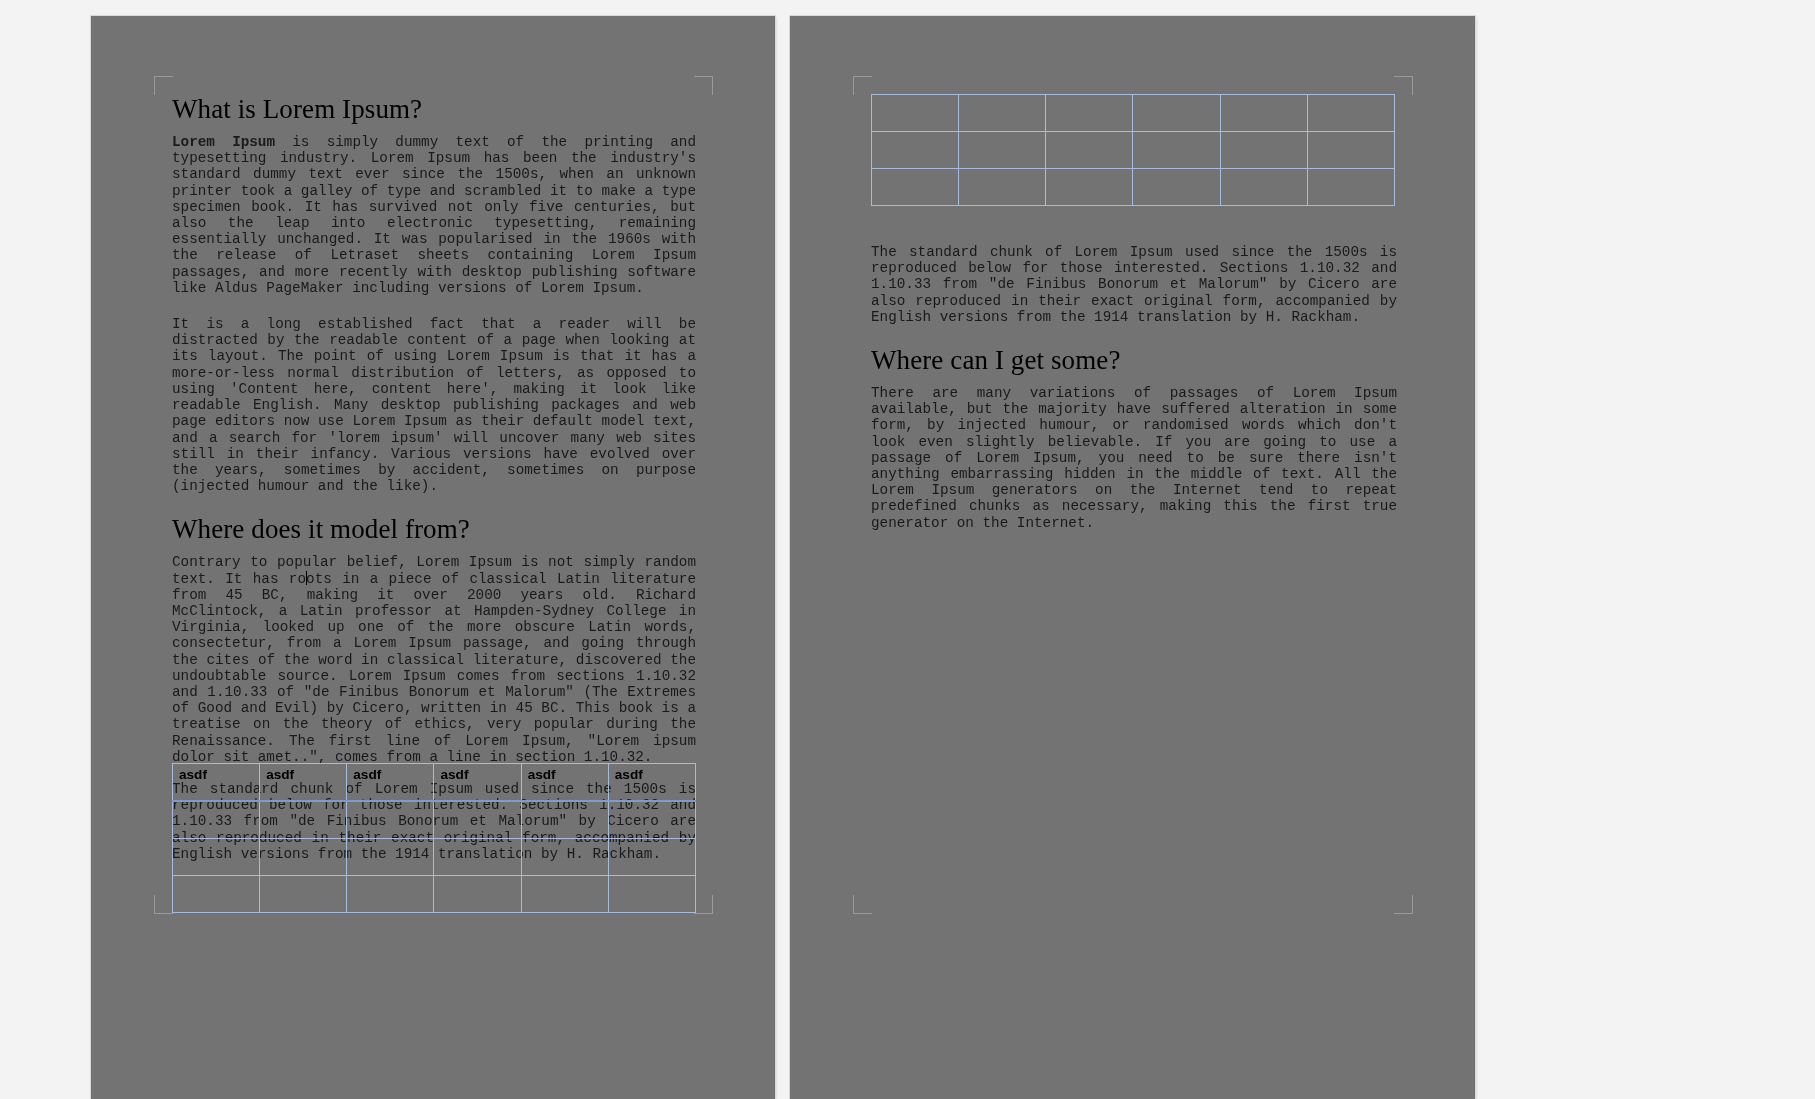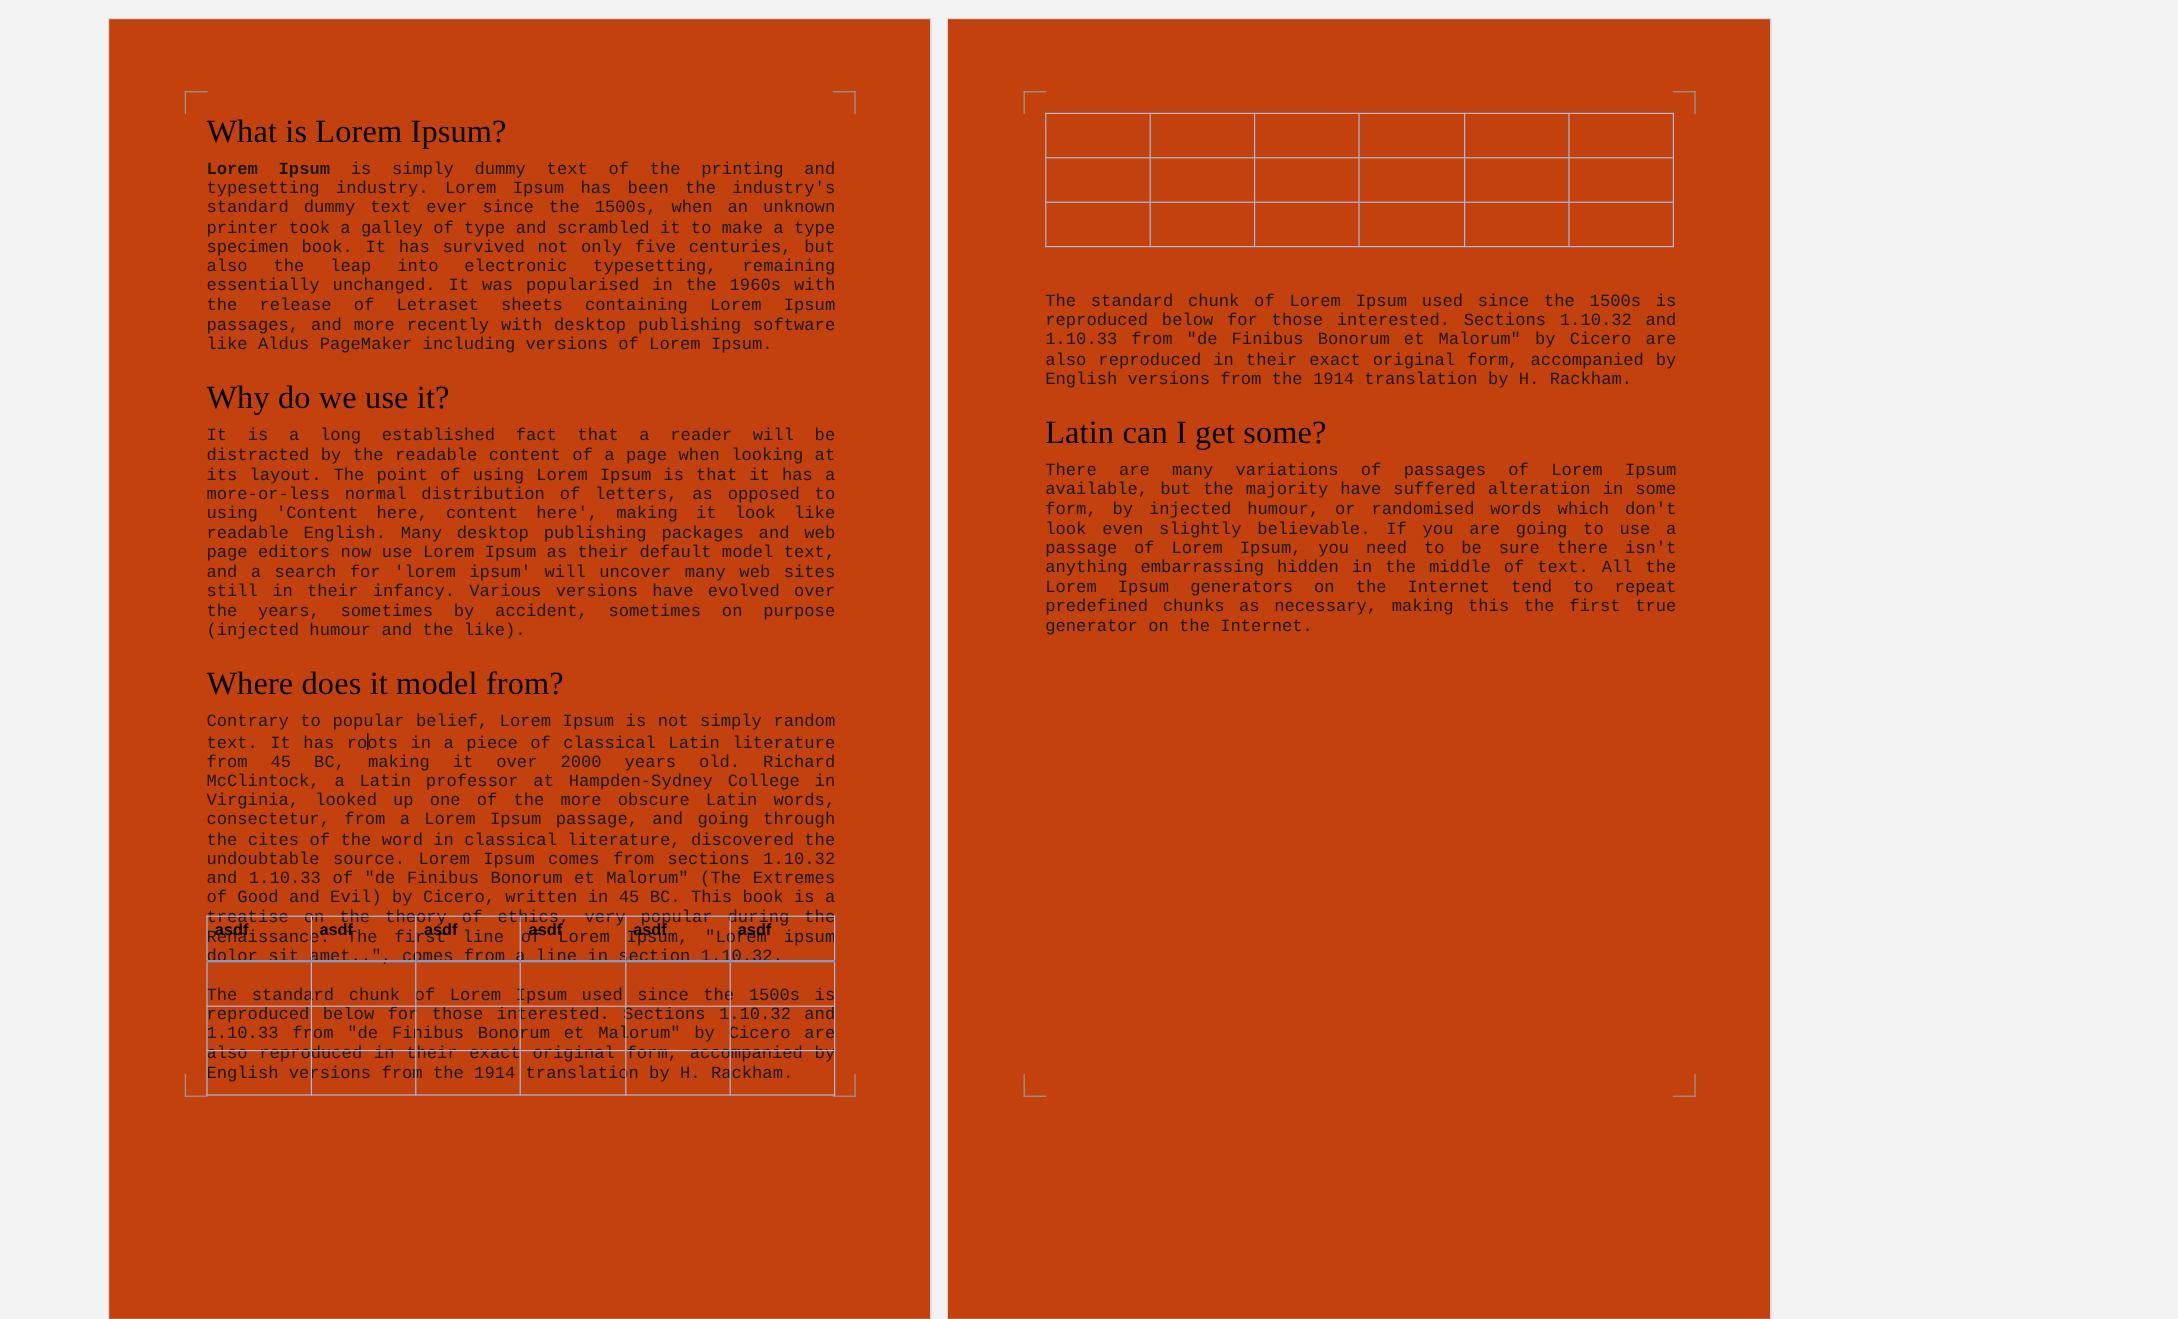--- a/index.html
+++ b/index.html
@@ -20,21 +20,21 @@
     position: absolute;
     left: 0; top: 0;
     width: 1815px;
     height: 1099px;
     background: #f3f3f3;
   }
 
   
   .page {
     position: absolute;
-    background: #c2410c;
+    background: #737373;
     box-shadow: 0 0 0 1px #d8d8d8, 1px 1px 3px rgba(0,0,0,0.16);
     overflow: hidden;
   }
   #page-1 { left: 91px;  top: 16px; width: 684px;  height: 1083px; }
   #page-2 { left: 790px; top: 16px; width: 685px;  height: 1083px; }
 
   
   .text-area {
     position: absolute;
     left: 81px;
@@ -138,21 +138,20 @@
     <div class="crop br"></div>
 
     <div class="text-area">
 
       <div class="sec first">
         <h2 class="doc-heading">What is Lorem Ipsum?</h2>
         <p class="doc-para"><span class="lead-bold">Lorem Ipsum</span><span> is simply dummy text of the printing and typesetting industry. Lorem Ipsum has been the industry's standard dummy text ever since the 1500s, when an unknown printer took a galley of type and scrambled it to make a type specimen book. It has survived not only five centuries, but also the leap into electronic typesetting, remaining essentially unchanged. It was popularised in the 1960s with the release of Letraset sheets containing Lorem Ipsum passages, and more recently with desktop publishing software like Aldus PageMaker including versions of Lorem Ipsum.</span></p>
       </div>
 
       <div class="sec">
-        <h2 class="doc-heading">Why do we use it?</h2>
         <p class="doc-para">It is a long established fact that a reader will be distracted by the readable content of a page when looking at its layout. The point of using Lorem Ipsum is that it has a more-or-less normal distribution of letters, as opposed to using 'Content here, content here', making it look like readable English. Many desktop publishing packages and web page editors now use Lorem Ipsum as their default model text, and a search for 'lorem ipsum' will uncover many web sites still in their infancy. Various versions have evolved over the years, sometimes by accident, sometimes on purpose (injected humour and the like).</p>
       </div>
 
       <div class="sec">
         <h2 class="doc-heading">Where does it model from?</h2>
         <p class="doc-para"><span>Contrary to popular belief, Lorem Ipsum is not simply random text. It has ro</span><span class="caret"></span><span>ots in a piece of classical Latin literature from 45 BC, making it over 2000 years old. Richard McClintock, a Latin professor at Hampden-Sydney College in Virginia, looked up one of the more obscure Latin words, consectetur, from a Lorem Ipsum passage, and going through the cites of the word in classical literature, discovered the undoubtable source. Lorem Ipsum comes from sections 1.10.32 and 1.10.33 of "de Finibus Bonorum et Malorum" (The Extremes of Good and Evil) by Cicero, written in 45 BC. This book is a treatise on the theory of ethics, very popular during the Renaissance. The first line of Lorem Ipsum, "Lorem ipsum dolor sit amet..", comes from a line in section 1.10.32.</span></p>
         <p class="doc-para">The standard chunk of Lorem Ipsum used since the 1500s is reproduced below for those interested. Sections 1.10.32 and 1.10.33 from "de Finibus Bonorum et Malorum" by Cicero are also reproduced in their exact original form, accompanied by English versions from the 1914 translation by H. Rackham.</p>
       </div>
 
     </div>
@@ -235,20 +234,20 @@
             <td></td>
           </tr>
         </tbody>
       </table>
     </div>
 
     <div class="body-flow">
       <p class="doc-para">The standard chunk of Lorem Ipsum used since the 1500s is reproduced below for those interested. Sections 1.10.32 and 1.10.33 from "de Finibus Bonorum et Malorum" by Cicero are also reproduced in their exact original form, accompanied by English versions from the 1914 translation by H. Rackham.</p>
 
       <div class="sec">
-        <h2 class="doc-heading">Latin can I get some?</h2>
+        <h2 class="doc-heading">Where can I get some?</h2>
         <p class="doc-para">There are many variations of passages of Lorem Ipsum available, but the majority have suffered alteration in some form, by injected humour, or randomised words which don't look even slightly believable. If you are going to use a passage of Lorem Ipsum, you need to be sure there isn't anything embarrassing hidden in the middle of text. All the Lorem Ipsum generators on the Internet tend to repeat predefined chunks as necessary, making this the first true generator on the Internet.</p>
       </div>
     </div>
 
   </div>
 
 </div>
 
 </body></html>

